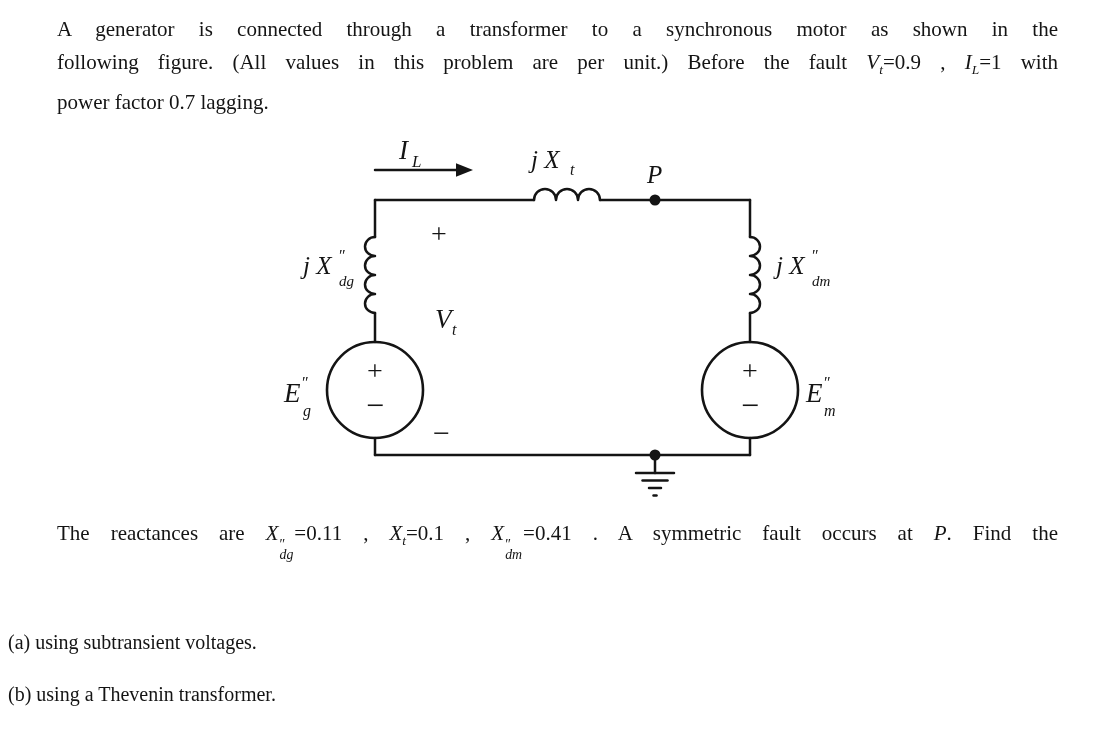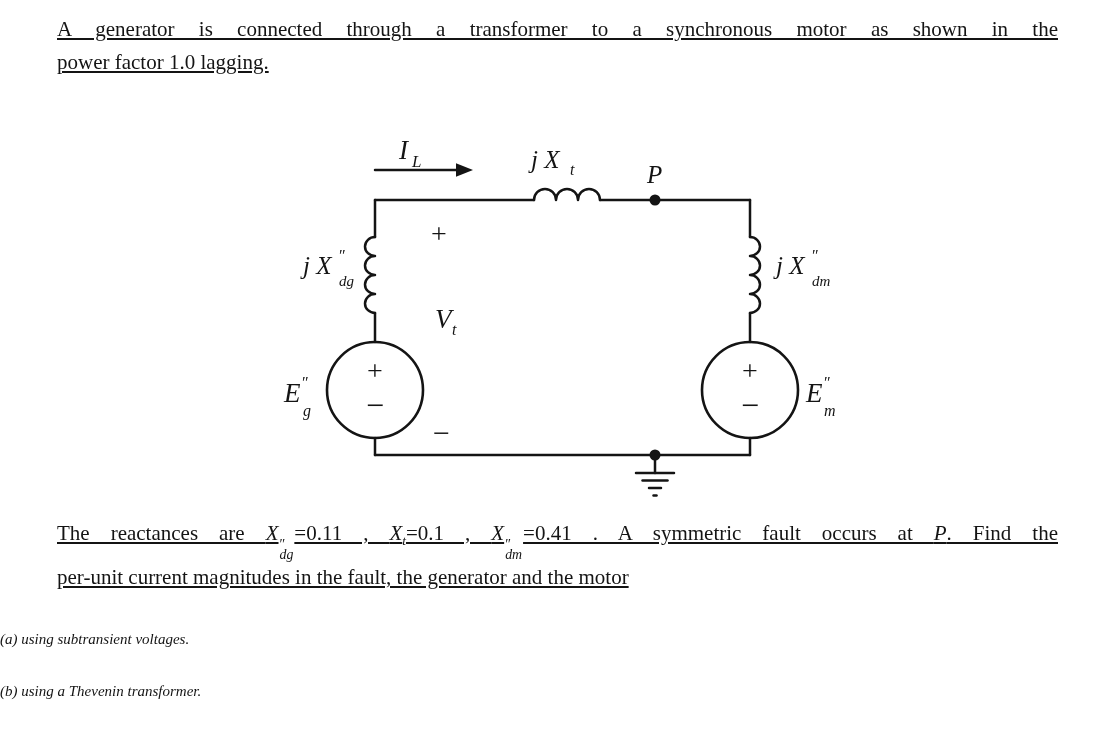--- a/index.html
+++ b/index.html
@@ -1,22 +1,22 @@
 <!DOCTYPE html>
 <html><head>
 <meta charset="utf-8">
 <style>
   html,body{margin:0;padding:0;}
   body{width:1111px;height:743px;background:#ffffff;position:relative;overflow:hidden;
        font-family:"Liberation Serif",serif;color:#141414;}
-  .para{position:absolute;left:57px;width:1001px;font-size:21px;line-height:32.5px;text-decoration:underline;}
+  .para{position:absolute;left:57px;width:1001px;font-size:21px;line-height:32.5px;}
   #intro{top:13px;}
   #react{top:517px;}
   .jline{text-align:justify;text-align-last:justify;}
-  .item{position:absolute;left:0;font-size:15px;font-style:italic;}
+  .item{position:absolute;left:8px;font-size:20px;}
   #item-a{top:631px;}
   #item-b{top:683px;}
   i.v{font-style:italic;}
   sub.v{font-style:italic;font-size:0.64em;}
   .mstack{display:inline-flex;flex-direction:column;align-items:flex-start;vertical-align:-0.62em;
           line-height:0.78;font-size:0.66em;margin:0 1px;}
   .mstack .ssup{font-style:normal;}
   .mstack .ssub{font-style:italic;}
   #circuit{position:absolute;left:0;top:125px;}
   #circuit path{stroke:#141414;stroke-width:2.5;fill:none;stroke-linecap:round;stroke-linejoin:round;}
@@ -24,21 +24,22 @@
   #circuit circle.machine{fill:none;stroke:#141414;stroke-width:2.6;}
   #circuit polygon{fill:#141414;stroke:none;}
   #circuit text{font-family:"Liberation Serif",serif;fill:#141414;}
   #circuit text.it{font-style:italic;}
 </style>
 </head>
 <body>
 
 <div id="intro" class="para">
   <div class="jline"><span>A generator is connected through a transformer to a synchronous motor as shown in the</span></div>
-  <div><span>power factor 1.0 lagging.</span></div>
+  <div class="jline"><span>following figure. (All values in this problem are per unit.) Before the fault </span><i class="v">V</i><sub class="v">t</sub><span>=0.9 , </span><i class="v">I</i><sub class="v">L</sub><span>=1 with</span></div>
+  <div><span>power factor 0.7 lagging.</span></div>
 </div>
 
 <svg id="circuit" width="1111" height="400" viewBox="0 0 1111 400">
 
   <path d="M375,75 H534"></path>
   <path d="M534,75 A11,11 0 0 1 556,75 A11,11 0 0 1 578,75 A11,11 0 0 1 600,75"></path>
   <path d="M600,75 H750"></path>
   <path d="M375,75 V112"></path>
   <path d="M375,112 A10,9.5 0 0 0 375,131 A10,9.5 0 0 0 375,150 A10,9.5 0 0 0 375,169 A10,9.5 0 0 0 375,188"></path>
   <path d="M375,188 V217"></path>
@@ -92,17 +93,16 @@
 </svg>
 
 <div id="react" class="para">
   <div class="jline"><span>The reactances are </span><i class="v">X</i><span class="mstack">
         <span class="ssup">″</span>
         <span class="ssub">dg</span>
       </span><span>=0.11 , </span><i class="v">X</i><sub class="v">t</sub><span>=0.1 , </span><i class="v">X</i><span class="mstack">
         <span class="ssup">″</span>
         <span class="ssub">dm</span>
       </span><span>=0.41 . A symmetric fault occurs at </span><i class="v">P</i><span>. Find the</span></div>
-  <div><span>per-unit current magnitudes in the fault, the generator and the motor</span></div>
 </div>
 
 <div id="item-a" class="item"><span>(a) using subtransient voltages.</span></div>
 <div id="item-b" class="item"><span>(b) using a Thevenin transformer.</span></div>
 
 </body></html>

